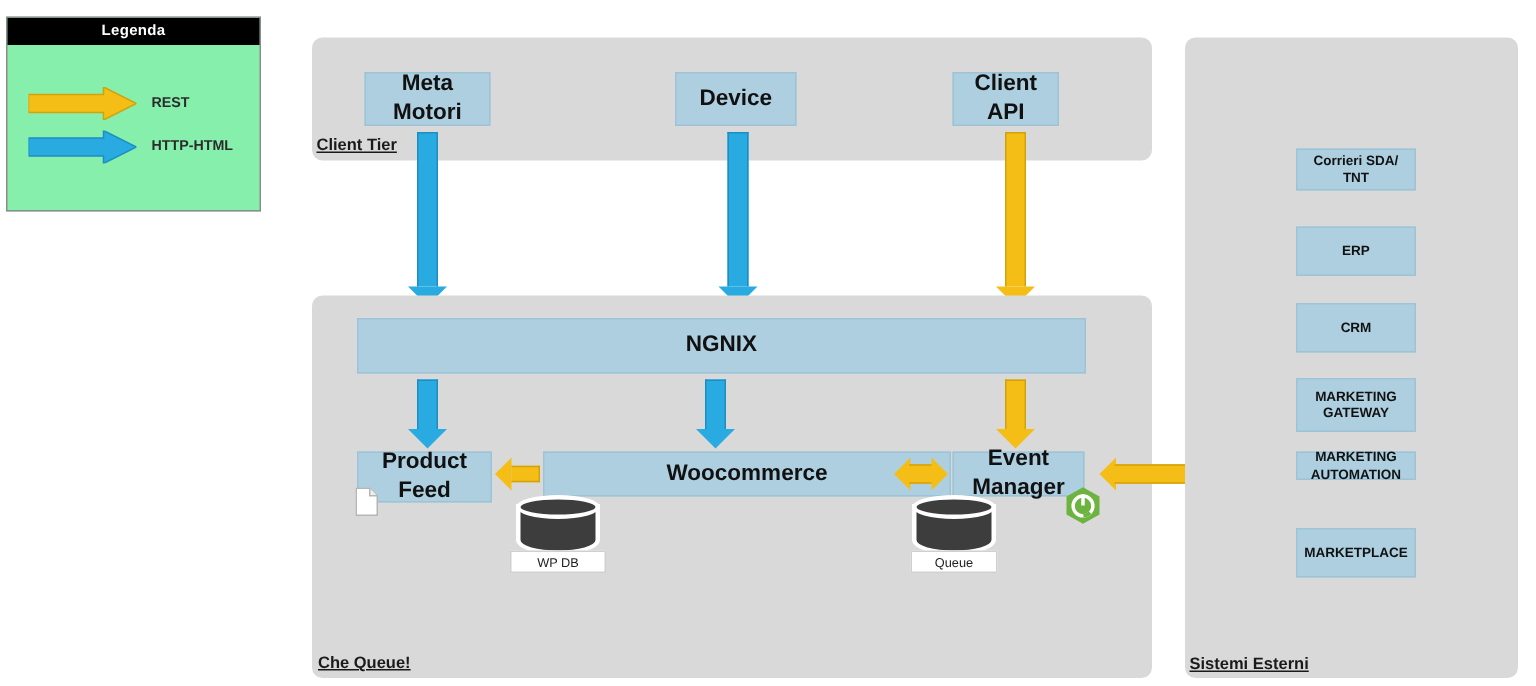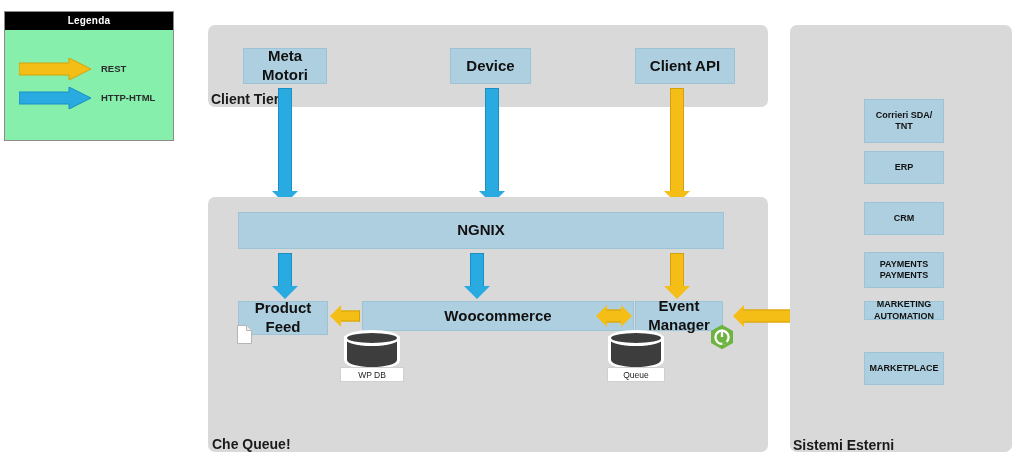--- a/index.html
+++ b/index.html
@@ -29,22 +29,23 @@
   }
 
   
   .panel{
     background:#d9d9d9;border-radius:7px;
   }
   #panel-client{left:208px;top:25px;width:560px;height:82px;}
   #panel-chevino{left:208px;top:197px;width:560px;height:255px;}
   #panel-esterni{left:790px;top:25px;width:222px;height:427px;}
   .panel-label{
-    position:absolute;font-size:14px;font-weight:bold;color:#1a1a1a;
+    position:absolute;font-size:11px;font-weight:bold;color:#1a1a1a;
     white-space:nowrap;
+    text-decoration:underline;
   }
 
   
   .box{
     background:#aecfe0;border:1px solid #9dc3d6;box-sizing:border-box;
     display:flex;align-items:center;justify-content:center;text-align:center;
     font-size:15px;font-weight:bold;color:#111111;line-height:1.25;
     padding:1px 2px;
   }
   .ext-box{font-size:9px;}
@@ -130,21 +131,21 @@
     </svg>
     <span class="legend-label">HTTP-HTML</span>
   </div>
 </div>
 
 <div class="abs panel" id="panel-client"></div>
 <div class="panel-label" style="left:211px;top:91px">Client Tier</div>
 
 <div class="abs box" style="left:243px;top:48px;width:84px;height:36px">Meta Motori</div>
 <div class="abs box" style="left:450px;top:48px;width:81px;height:36px">Device</div>
-<div class="abs box" style="left:635px;top:48px;width:100px;height:36px">Client API</div>
+<div class="abs box" style="left:635px;top:48px;width:71px;height:36px">Client API</div>
 
 <div class="arrow-down blue" style="left:270px;top:88px;width:30px;height:116px">
   <div class="shaft" style="height:103px"></div>
     <div class="head"></div>
 </div>
 <div class="arrow-down blue" style="left:477px;top:88px;width:30px;height:116px">
   <div class="shaft" style="height:103px"></div>
     <div class="head"></div>
 </div>
 <div class="arrow-down orange" style="left:662px;top:88px;width:30px;height:116px">
@@ -209,18 +210,18 @@
 <svg class="spring-icon" style="left:709px;top:324px" viewBox="0 0 26 26">
   <polygon points="13,0.8 24,7 24,19 13,25.2 2,19 2,7" fill="#6db33f"></polygon>
   <circle cx="13" cy="13.3" r="6.6" fill="none" stroke="#ffffff" stroke-width="2.3"></circle>
   <rect x="11.85" y="5.6" width="2.3" height="7.4" fill="#ffffff"></rect>
   <circle cx="13" cy="13.3" r="6.6" fill="none" stroke="#6db33f" stroke-width="2.3" stroke-dasharray="5 60" stroke-dashoffset="-5"></circle>
 </svg>
 
 <div class="abs panel" id="panel-esterni"></div>
 <div class="panel-label" style="left:793px;top:437px">Sistemi Esterni</div>
 
-<div class="abs box ext-box" style="left:864px;top:99px;width:80px;height:44px">Corrieri SDA/ TNT</div>
+<div class="abs box ext-box" style="left:864px;top:99px;width:80px;height:28px">Corrieri SDA/ TNT</div>
 <div class="abs box ext-box" style="left:864px;top:151px;width:80px;height:33px">ERP</div>
 <div class="abs box ext-box" style="left:864px;top:202px;width:80px;height:33px">CRM</div>
-<div class="abs box ext-box" style="left:864px;top:252px;width:80px;height:36px">PAYMENTS PAYMENTS</div>
+<div class="abs box ext-box" style="left:864px;top:252px;width:80px;height:36px">MARKETING GATEWAY</div>
 <div class="abs box ext-box" style="left:864px;top:301px;width:80px;height:19px">MARKETING AUTOMATION</div>
 <div class="abs box ext-box" style="left:864px;top:352px;width:80px;height:33px">MARKETPLACE</div>
 
 </body></html>

